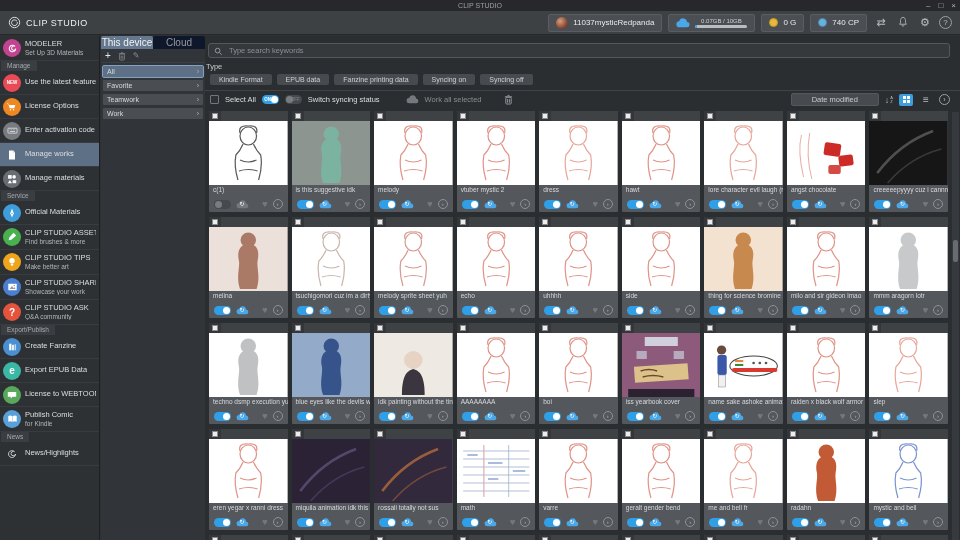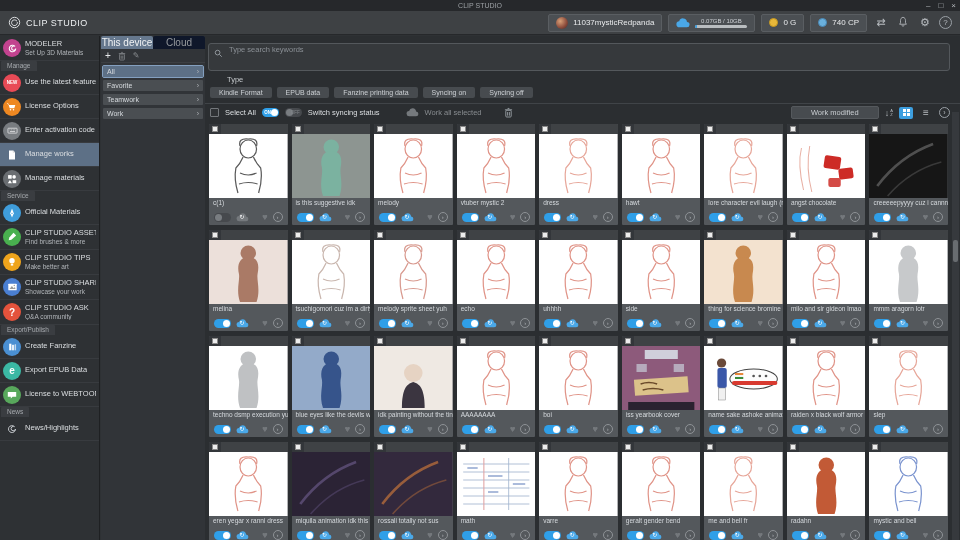--- a/index.html
+++ b/index.html
@@ -50,24 +50,24 @@
   .ptools{display:flex;align-items:center;gap:7px;height:14px;padding:0 4px;border-bottom:1px solid #3c3f43;}
   .ptools .plus{font-size:10px;color:#e6e8ea;cursor:pointer;line-height:1;}
   .ptools .ticon{color:#85898d;cursor:pointer;display:flex;}
   .ptools .pencil{font-size:8px;color:#85898d;cursor:pointer;}
   .folders{padding:3px 2px;display:flex;flex-direction:column;gap:3px;}
   .folder{height:11px;background:#4a4e52;border-radius:1px;display:flex;align-items:center;font-size:7px;color:#d6dade;padding:0 4px;cursor:pointer;}
   .folder.sel{background:#5d7086;outline:1px solid #84a0c0;}
   .folder .chev{margin-left:auto;color:#b0b4b8;font-size:7px;}
   
   .main{position:absolute;top:36px;left:205px;right:0;bottom:0;background:#2b2e31;display:flex;flex-direction:column;}
-  .searchbar{margin:7px 10px 0 3px;height:28px;background:#36393c;border:1px solid #54585c;border-radius:3px;display:flex;align-items:flex-start;gap:4px;padding:0 5px;}
+  .searchbar{margin:7px 10px 0 3px;height:15px;background:#36393c;border:1px solid #54585c;border-radius:3px;display:flex;align-items:center;gap:4px;padding:0 5px;}
   .searchbar input{background:transparent;border:none;outline:none;color:#c8ccd0;font-size:7.5px;width:100%;font-family:"Liberation Sans",sans-serif;}
   .searchbar input::placeholder{color:#8b9096;}
-  .typelabel{margin:4px 0 0 22px;font-size:7.5px;color:#c6cacd;}
+  .typelabel{margin:4px 0 0 1px;font-size:7.5px;color:#c6cacd;}
   .chips{display:flex;gap:5px;margin:3px 0 0 5px;}
   .chip{background:#474b4f;border-radius:2px;font-size:7px;color:#ccd0d4;padding:2px 9px;cursor:pointer;white-space:nowrap;}
   .sep{height:1px;background:#404448;margin:5px 0 0 0;}
   .toolbar{height:17px;display:flex;align-items:center;gap:6px;padding:0 10px 0 5px;}
   .cb{width:9px;height:9px;background:#2f3235;border:1px solid #73777b;border-radius:1px;cursor:pointer;}
   .tb-label{font-size:7.5px;color:#dcdfe2;}
   .tb-label.dim{color:#888c90;}
   .pill{position:relative;width:17px;height:9px;border-radius:5px;cursor:pointer;}
   .pill.on{background:#2f9fe8;}
   .pill.on .dot{position:absolute;right:1px;top:1px;width:7px;height:7px;border-radius:50%;background:#fff;}
@@ -323,20 +323,32 @@
       <div class="sb-item h24">
     <span class="sb-ic" style="background:#58a85c">
           <svg width="12" height="12" viewBox="0 0 20 20">
             <path d="M3,5 h14 v8 h-6 l-3,3 v-3 h-5 Z" fill="#fff"></path>
           </svg>
         </span>
     <span class="sb-txt">
           <span class="sb-label">License to WEBTOON</span>
         </span>
       </div>
+      <div class="sb-item h25">
+    <span class="sb-ic" style="background:#5aa0d8">
+          <svg width="13" height="12" viewBox="0 0 20 20">
+            <path d="M3,5 Q7,3.5 10,5.5 Q13,3.5 17,5 L17,14.5 Q13,13 10,15 Q7,13 3,14.5 Z" fill="#fff"></path>
+            <line x1="10" y1="5.5" x2="10" y2="15" stroke="#9ab8d8"></line>
+          </svg>
+        </span>
+    <span class="sb-txt">
+          <span class="sb-label">Publish Comic</span>
+          <span class="sb-sub">for Kindle</span>
+        </span>
+      </div>
       <div class="sb-sec">
         <span>News</span>
       </div>
       <div class="sb-item h24">
     <span class="sb-ic" style="background:transparent">
           <svg width="14" height="14" viewBox="0 0 20 20">
             <path d="M13.5,6.5 A5,5 0 1,0 15,10 A3.2,3.2 0 1,1 11.8,6.2" fill="none" stroke="#c8ccd0" stroke-width="1.4" stroke-linecap="round"></path>
           </svg>
         </span>
     <span class="sb-txt">
@@ -425,21 +437,21 @@
       <span class="ticon-g">
         <svg width="9" height="11" viewBox="0 0 10 12">
             <rect x="2" y="3.5" width="6" height="7.5" rx="1" fill="none" stroke="#9aa0a6"></rect>
             <line x1="1" y1="3" x2="9" y2="3" stroke="#9aa0a6"></line>
             <line x1="4" y1="1.5" x2="6" y2="1.5" stroke="#9aa0a6"></line>
             <line x1="4" y1="5.5" x2="4" y2="9.5" stroke="#9aa0a6"></line>
             <line x1="6" y1="5.5" x2="6" y2="9.5" stroke="#9aa0a6"></line>
           </svg>
       </span>
       <div class="tb-right">
-        <div class="ddbtn">Work modified</div>
+        <div class="ddbtn">Date modified</div>
         <span class="sorticon">
             <span>↓</span>
             <span class="az">
               <span>A</span>
               <span>Z</span>
             </span>
           </span>
         <span class="viewbtn grid-active">
             <span class="gridglyph">
               <i></i>

